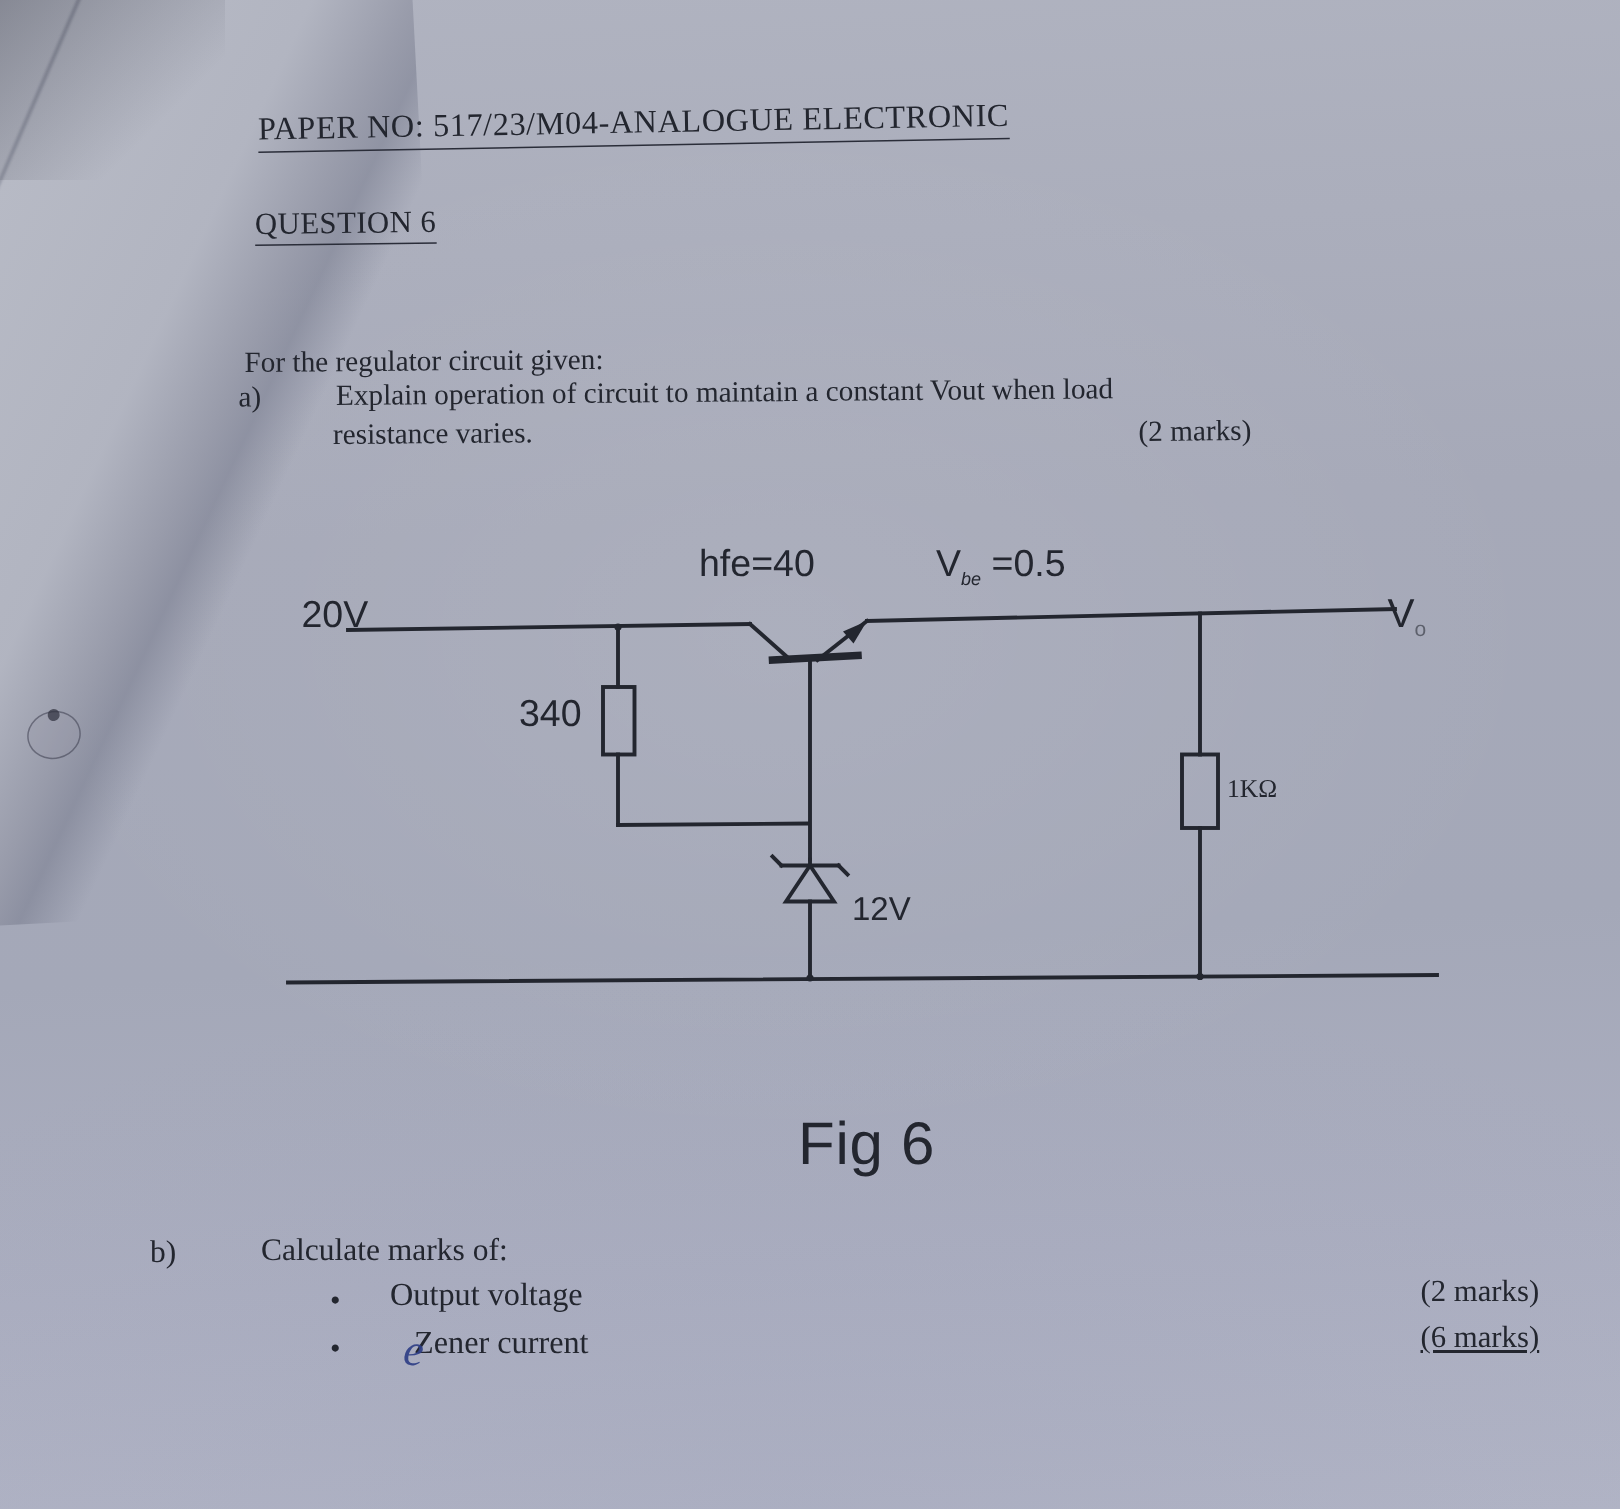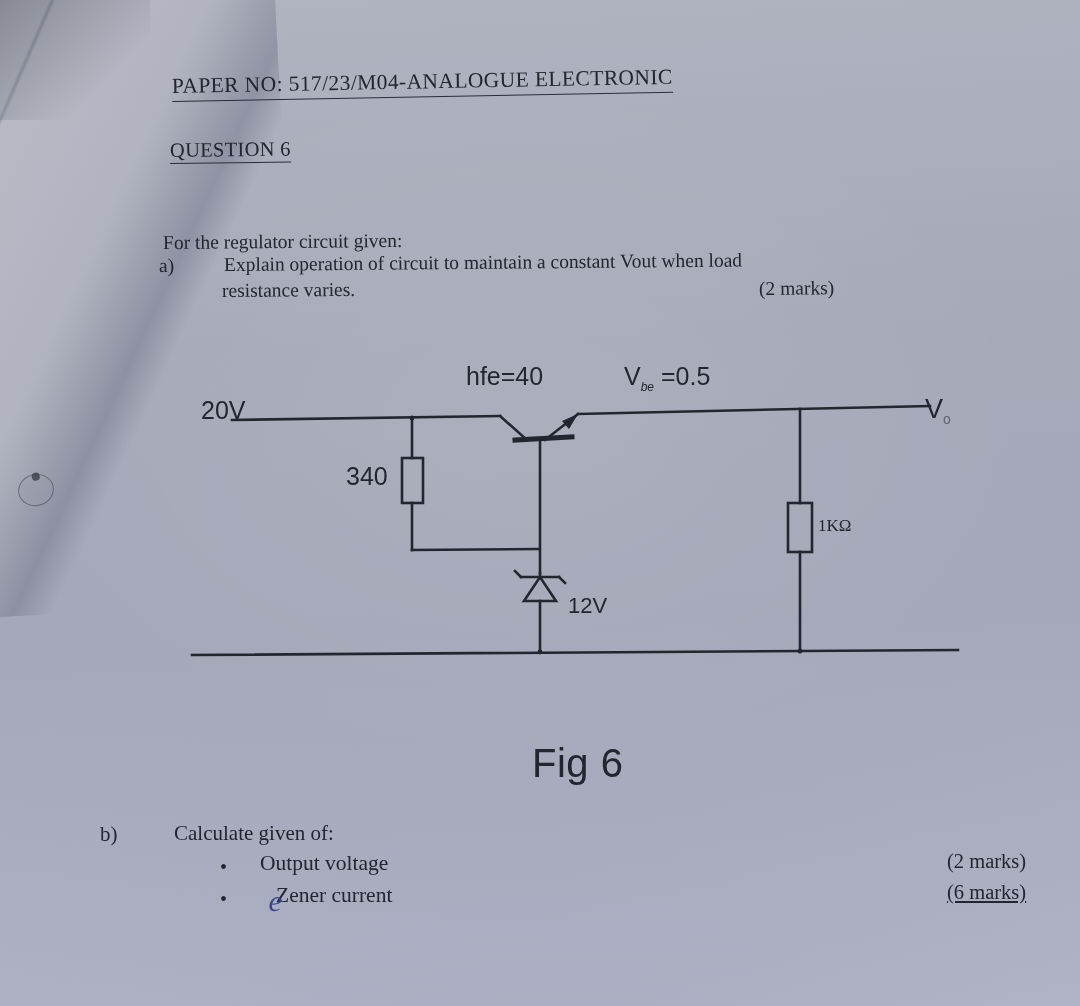--- a/index.html
+++ b/index.html
@@ -246,21 +246,21 @@
 
     <div class="fig-label" id="lbl-1k">1KΩ</div>
 
     <div class="fig-label" id="lbl-vout"><span>V</span><sub>o</sub></div>
 
     <div class="fig-label" id="fig-caption">Fig 6</div>
   </div>
 
   <div class="txt" id="part-b-label">b)</div>
 
-  <div class="txt" id="part-b-line">Calculate given of:</div>
+  <div class="txt" id="part-b-line">Calculate marks of:</div>
 
   <div class="txt" id="bullet-1-dot">•</div>
   <div class="txt" id="bullet-1">Output voltage</div>
 
   <div class="txt" id="bullet-2-dot">•</div>
   <div class="txt" id="bullet-2">Zener current</div>
 
   <div id="zener-pen-e">e</div>
 
   <div class="txt" id="marks-2">(2 marks)</div>

